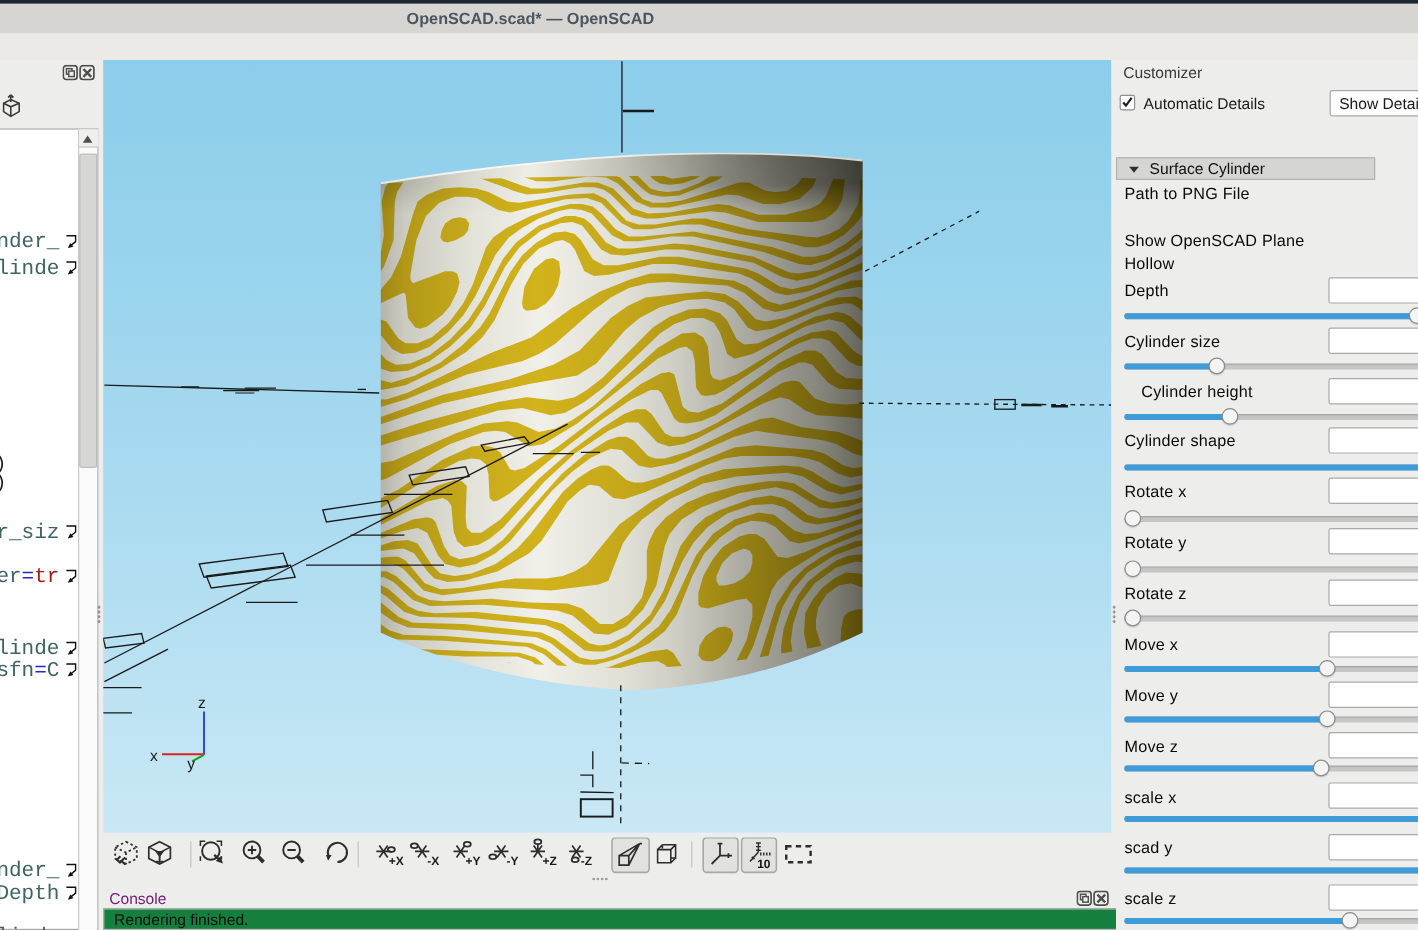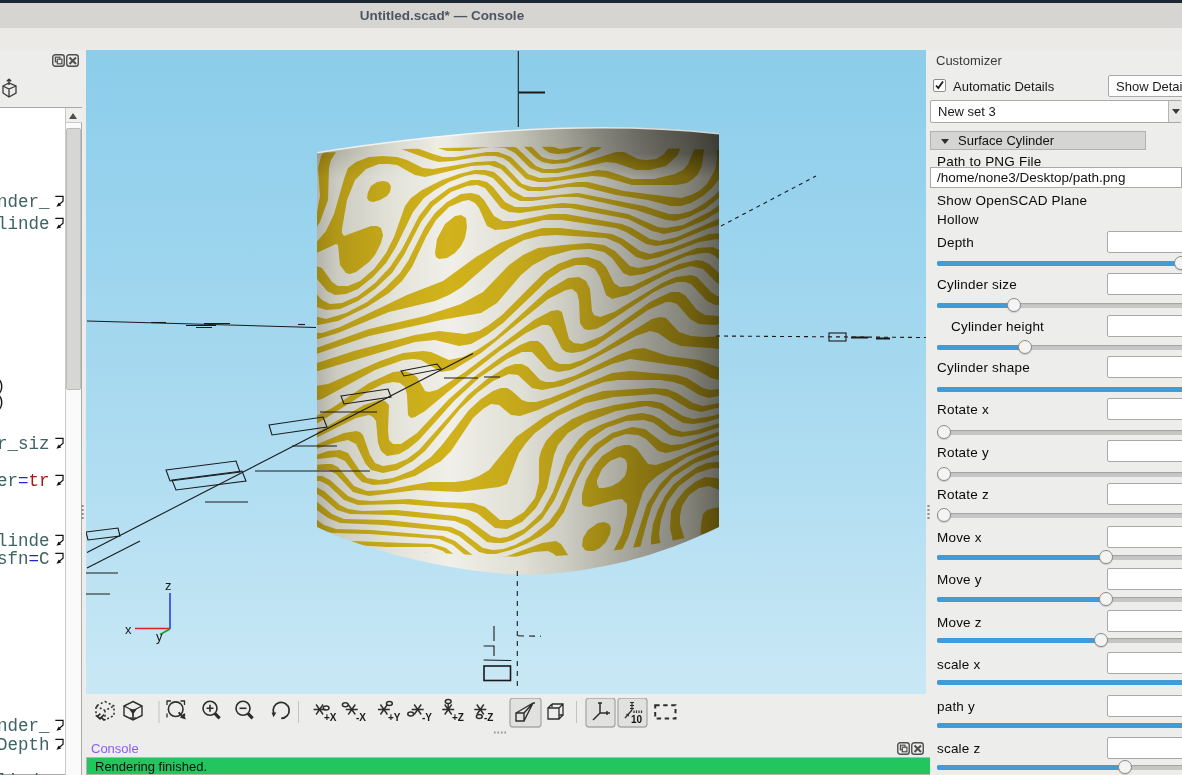--- a/index.html
+++ b/index.html
@@ -14,35 +14,35 @@
 #edscroll { position:absolute; left:65px; top:58px; width:16px; height:667px; background:#fafafa; border-left:1px solid #c9c9c9; }
 .sbarrowbox { position:absolute; left:0; width:16px; height:15px; background:#efefee; border-bottom:1px solid #c9c9c9; }
 .tri-up { position:absolute; left:3px; top:5px; width:0; height:0; border-left:4.5px solid transparent; border-right:4.5px solid transparent; border-bottom:6px solid #4e4e4e; }
 #edthumb { position:absolute; left:0px; top:20px; width:15px; height:262px; background:#d6d6d4; border:1px solid #bcbcba; border-radius:2px; }
 .code { position:absolute; font-family:"Liberation Mono", monospace; font-size:17.5px; color:#3d6363; white-space:pre; letter-spacing:0px; }
 .wrapmark { position:absolute; left:54px; width:11px; height:13px; }
 
 #viewport { position:absolute; left:86px; top:50px; width:840px; height:644px; background:linear-gradient(#8bcdea,#a9daf0 55%,#c9e8f5); }
 
 #consoledock { position:absolute; left:86px; top:694px; width:840px; height:81px; background:#ededec; }
-#consoletitle { position:absolute; left:5px; top:47px; font-size:13px; color:#8b5cf6; }
-#consolearea { position:absolute; left:0px; top:63px; width:905px; height:18px; background:#22c55e; border:1px solid #b5b5b5; }
+#consoletitle { position:absolute; left:5px; top:47px; font-size:13px; color:#701a75; }
+#consolearea { position:absolute; left:0px; top:63px; width:905px; height:18px; background:#15803d; border:1px solid #b5b5b5; }
 #consoletext { position:absolute; left:8px; top:1px; font-size:13px; color:#111; }
 
 #custdock { position:absolute; left:930px; top:50px; width:252px; height:725px; background:#ededec; }
 .clabel { position:absolute; left:7px; font-size:13.5px; font-weight:normal; color:#0a0a0a; white-space:nowrap; letter-spacing:0.2px; }
 .spinbox { position:absolute; left:177px; width:90px; height:22px; background:#ffffff; border:1px solid #a9a9a9; border-radius:2px; }
 .slider { position:absolute; left:7px; width:253px; height:5px; border-radius:2px; background:#c6c6c6; box-shadow:inset 0 1px 1px rgba(0,0,0,0.18); }
 .sliderfill { position:absolute; left:0; top:0; height:5px; border-radius:2px; background:#3f9cd8; }
 .sliderhandle { position:absolute; top:-5px; width:14px; height:14px; border-radius:7px; background:#f4f4f4; border:1px solid #8b8b8b; box-shadow:0 1px 1px rgba(0,0,0,0.15); }
 </style>
 </head>
 <body>
 <div id="titlebar"></div>
-<div id="titletext">Untitled.scad* — Console</div>
+<div id="titletext">OpenSCAD.scad* — OpenSCAD</div>
 <div id="menustrip"></div>
 
 <div id="editdock">
   <svg class="abs" style="left:52px;top:4px" width="28" height="14" viewBox="0 0 28 14">
     <rect x="0.75" y="0.75" width="11.5" height="11.5" rx="2.5" fill="none" stroke="#4e4e4e" stroke-width="1.4"></rect>
     <rect x="3.4" y="3.2" width="4.6" height="4.6" fill="none" stroke="#4e4e4e" stroke-width="1.2"></rect>
     <rect x="5.3" y="5.2" width="4.6" height="4.6" fill="#ededec" stroke="#4e4e4e" stroke-width="1.2"></rect>
     <rect x="14.75" y="0.75" width="11.5" height="11.5" rx="2.5" fill="none" stroke="#4e4e4e" stroke-width="1.4"></rect>
     <path d="M17.5 3.5 L24 10 M24 3.5 L17.5 10" stroke="#4e4e4e" stroke-width="2"></path>
   </svg>
@@ -323,35 +323,26 @@
 
 <div id="custdock">
   <div class="abs" style="left:6px;top:3px;font-size:13px;color:#3a3a3a;">Customizer</div>
   <div class="abs" style="left:3px;top:29px;width:13px;height:13px;background:#fff;border:1px solid #8f8f8f;border-radius:2px;">
     <svg width="11" height="11" viewBox="0 0 11 11" style="position:absolute;left:0;top:0">
         <path d="M2 5.5 L4.3 8 L9 1.5" fill="none" stroke="#1c1c1c" stroke-width="1.8"></path>
       </svg>
   </div>
   <div class="abs" style="left:23px;top:29px;font-size:13px;color:#1a1a1a;">Automatic Details</div>
   <div class="abs" style="left:178px;top:25px;width:90px;height:22px;background:#fdfdfd;border:1px solid #a9a9a9;border-radius:2px;font-size:13px;color:#1a1a1a;padding:3px 0 0 7px;white-space:nowrap;overflow:hidden;">Show Details</div>
-  <div class="abs" style="left:0px;top:50px;width:252px;height:23px;background:#fff;border:1px solid #a9a9a9;border-radius:2px;">
-    <div class="abs" style="left:7px;top:3px;font-size:13px;color:#1a1a1a;">New set 3</div>
-    <div class="abs" style="left:237px;top:0px;width:15px;height:21px;background:#e8e8e6;border-left:1px solid #b5b5b5;">
-      <div style="position:absolute;left:3px;top:8px;width:0;height:0;border-left:4.5px solid transparent;border-right:4.5px solid transparent;border-top:5px solid #3c3c3c;"></div>
-    </div>
-  </div>
   <div class="abs" style="left:0px;top:81px;width:216px;height:19px;background:#d5d5d3;border:1px solid #b2b2b0;">
     <div style="position:absolute;left:10px;top:7px;width:0;height:0;border-left:4.5px solid transparent;border-right:4.5px solid transparent;border-top:5.5px solid #2e2e2e;"></div>
     <div style="position:absolute;left:27px;top:1px;font-size:13px;color:#111;">Surface Cylinder</div>
   </div>
 
   <div class="clabel" style="top:104px;">Path to PNG File</div>
-  <div class="abs" style="left:0px;top:117px;width:252px;height:21px;background:#fff;border:1px solid #a9a9a9;">
-    <div style="position:absolute;left:6px;top:2px;font-size:13.5px;color:#111;white-space:nowrap;">/home/none3/Desktop/path.png</div>
-  </div>
   <div class="clabel" style="top:143px;">Show OpenSCAD Plane</div>
   <div class="clabel" style="top:162px;">Hollow</div>
 
   <div class="clabel" style="top:185px;">Depth</div>
   <div class="spinbox" style="top:181px;"></div>
   <div class="slider" style="top:211px;">
       <div class="sliderfill" style="width:246px;"></div>
       <div class="sliderhandle" style="left:237px;"></div>
     </div>
 
@@ -413,21 +404,21 @@
       <div class="sliderfill" style="width:164px;"></div>
       <div class="sliderhandle" style="left:157px;"></div>
     </div>
 
   <div class="clabel" style="top:606.5px;">scale x</div>
   <div class="spinbox" style="top:602px;"></div>
   <div class="slider" style="top:630px;">
       <div class="sliderfill" style="width:253px;"></div>
     </div>
 
-  <div class="clabel" style="top:649px;">path y</div>
+  <div class="clabel" style="top:649px;">scad y</div>
   <div class="spinbox" style="top:645px;"></div>
   <div class="slider" style="top:673px;">
       <div class="sliderfill" style="width:253px;"></div>
     </div>
 
   <div class="clabel" style="top:691px;">scale z</div>
   <div class="spinbox" style="top:687px;"></div>
   <div class="slider" style="top:715px;">
       <div class="sliderfill" style="width:188px;"></div>
       <div class="sliderhandle" style="left:181px;"></div>

